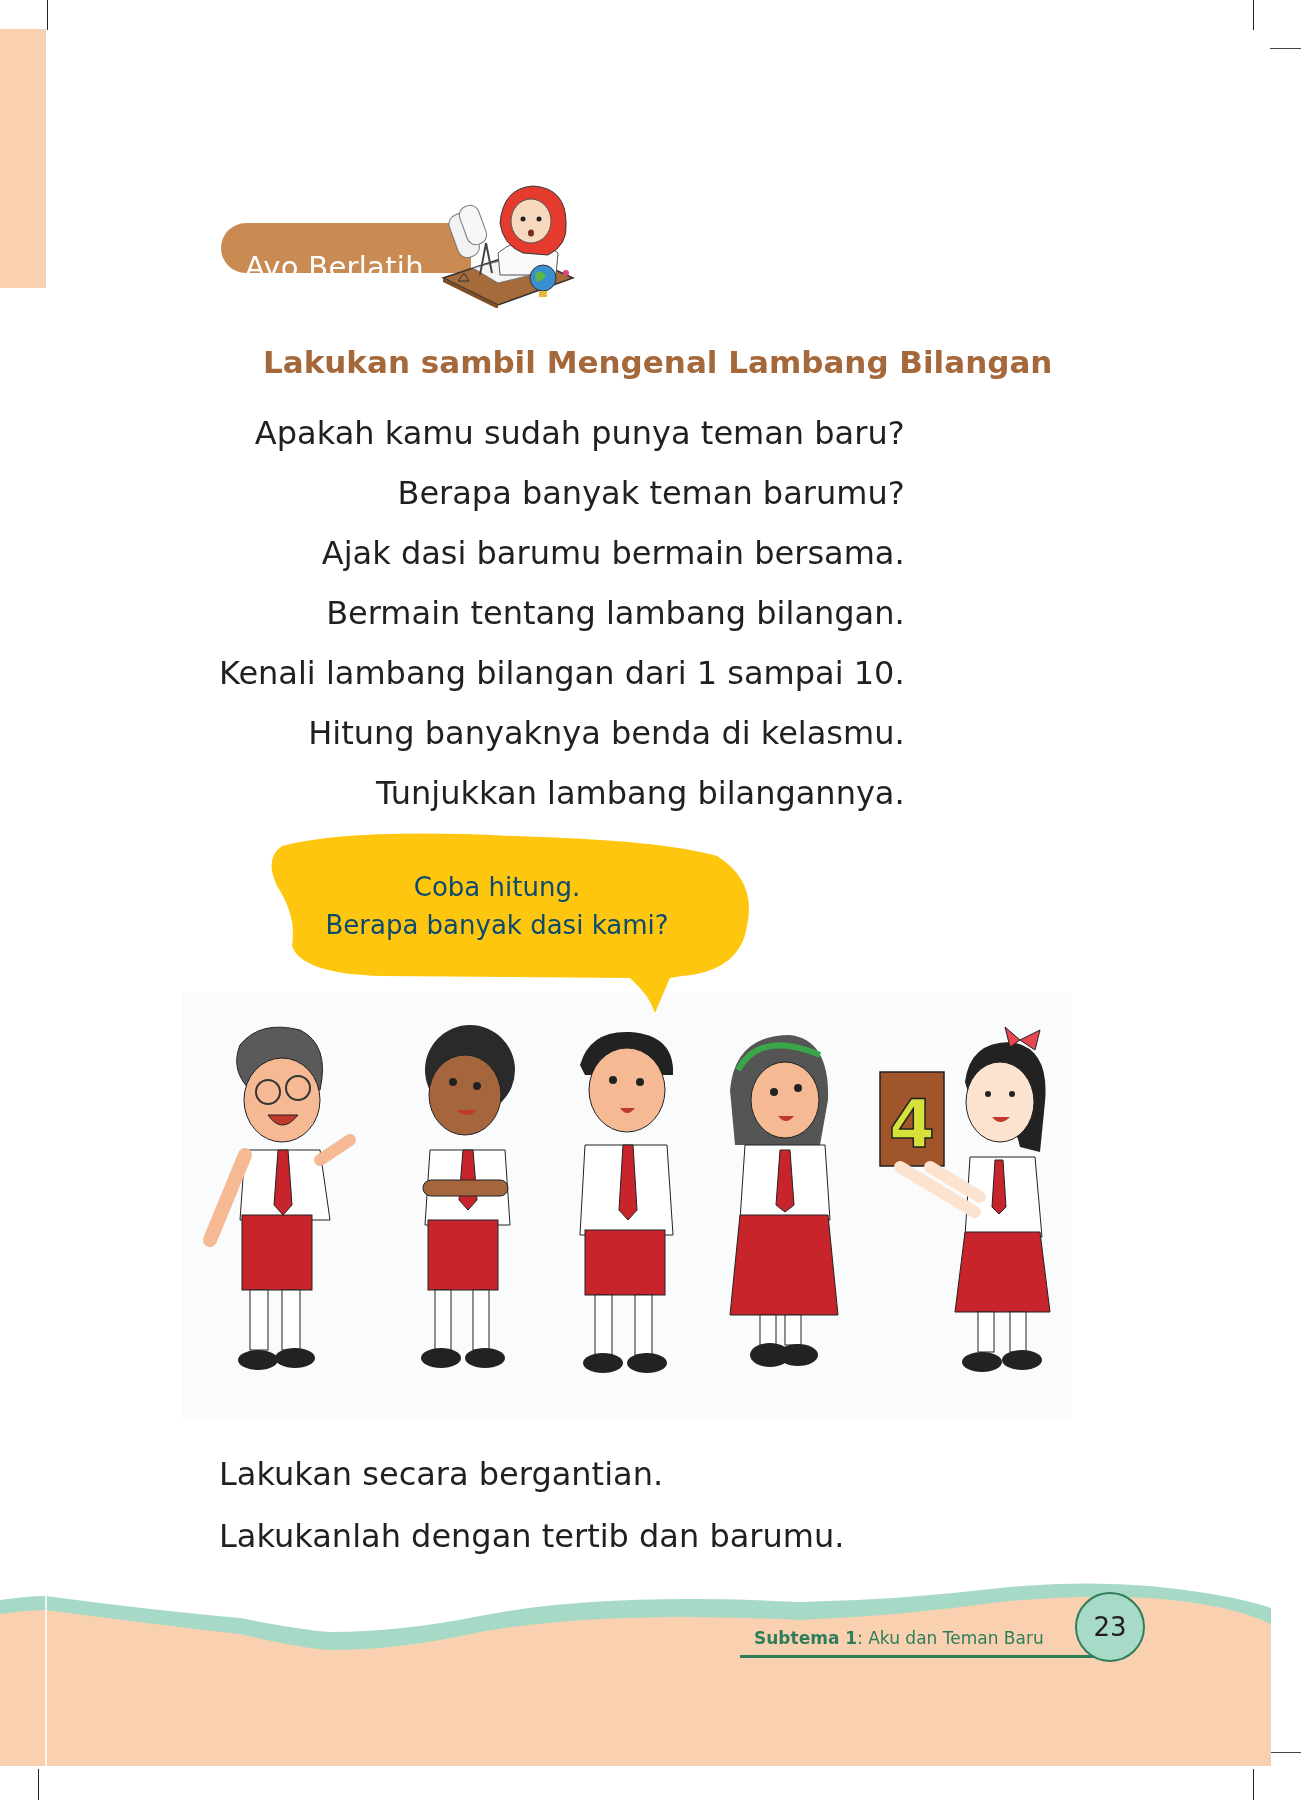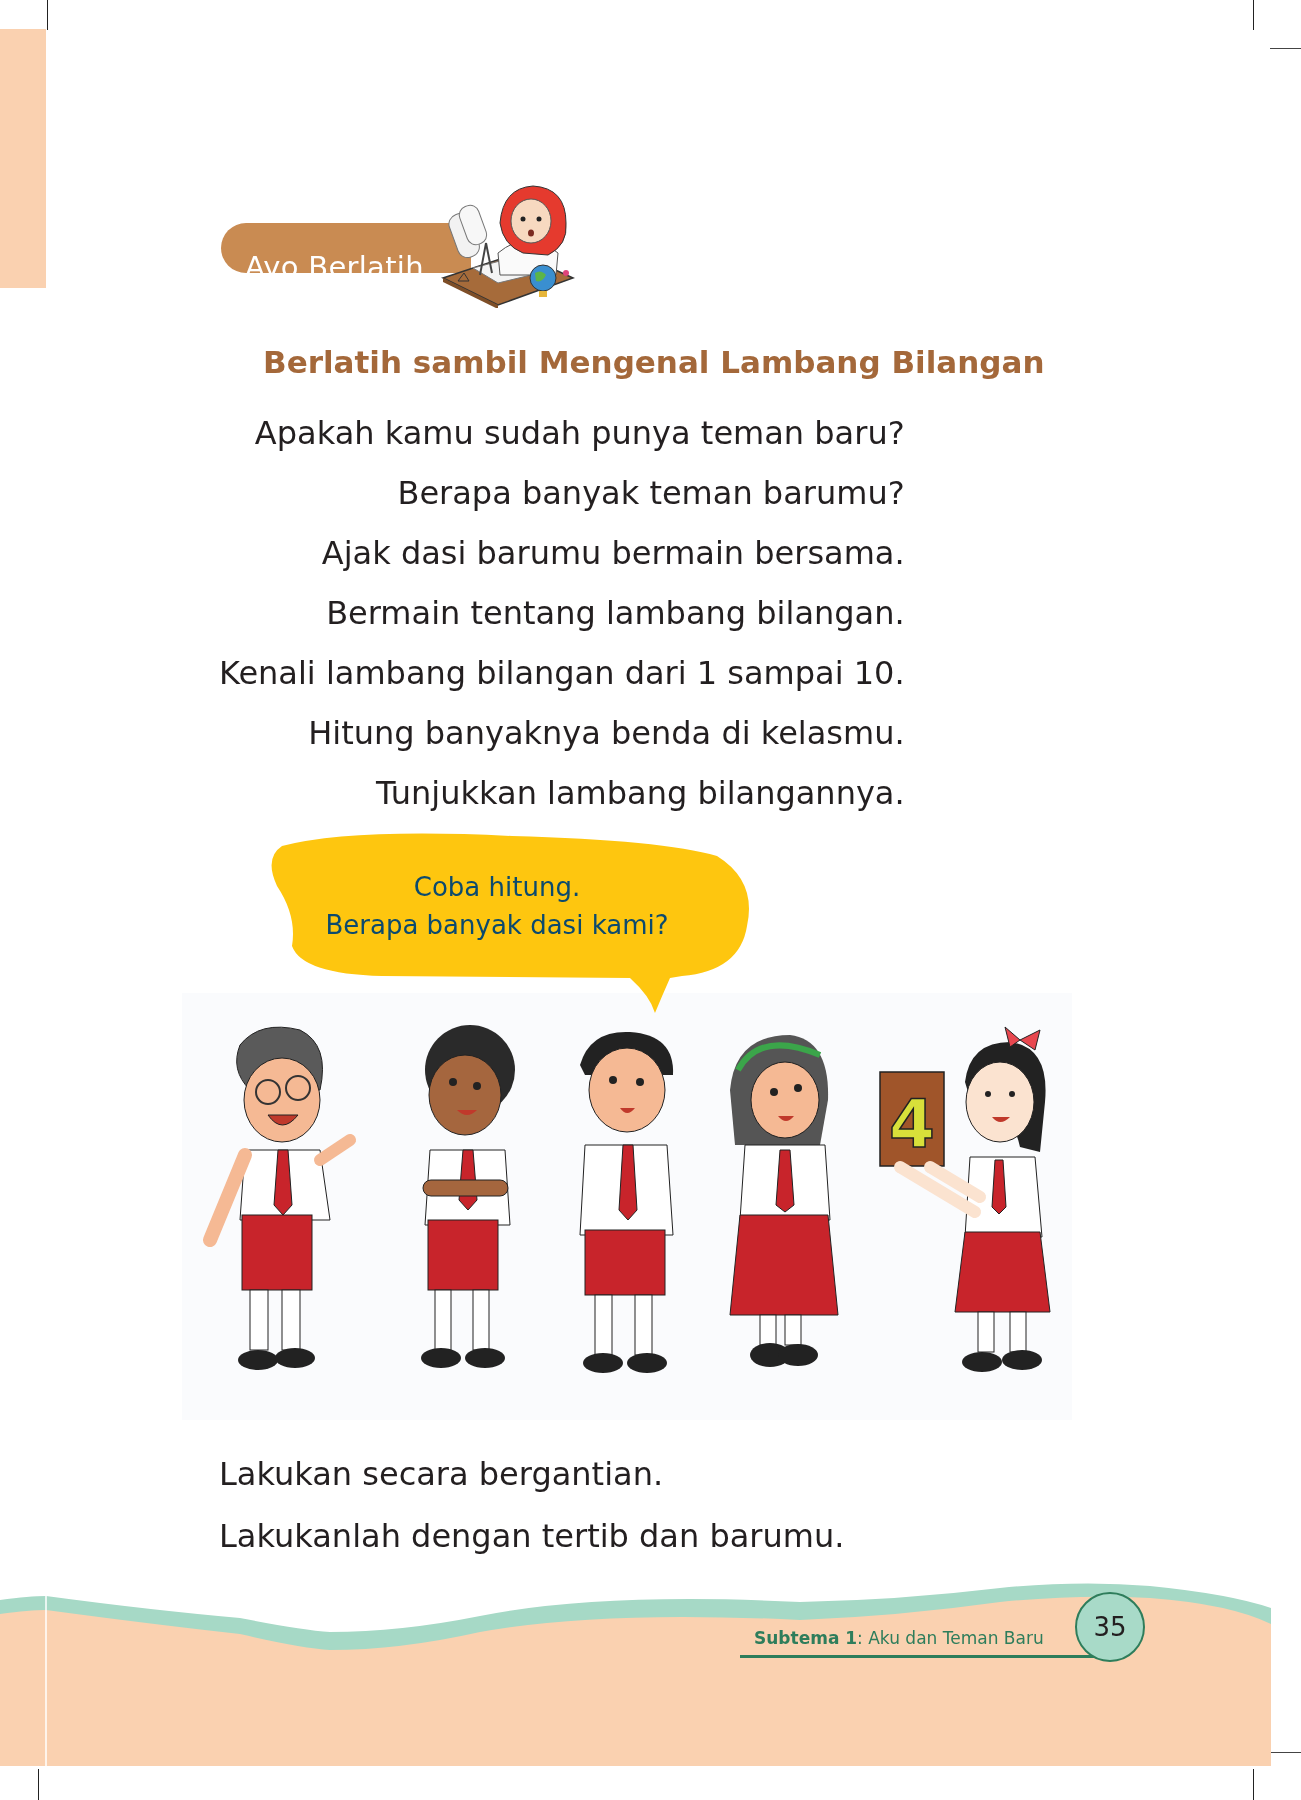--- a/index.html
+++ b/index.html
@@ -70,21 +70,21 @@
   <circle cx="105" cy="95" r="13" fill="#3A8FD0" stroke="#333"></circle>
   <path d="M97,90 Q103,86 108,92 Q104,100 98,98 Z" fill="#5CB548"></path>
   <rect x="101" y="108" width="8" height="6" fill="#E7B63A"></rect>
 
   <line x1="48" y1="60" x2="42" y2="92" stroke="#444" stroke-width="2"></line>
   <line x1="48" y1="60" x2="54" y2="90" stroke="#444" stroke-width="2"></line>
   <polygon points="20,98 26,90 31,98" fill="none" stroke="#333"></polygon>
   <circle cx="128" cy="90" r="3" fill="#E0447A"></circle>
 </svg>
 
-<div class="title">Berlatih sambil Mengenal Lambang Bilangan</div>
+<div class="title">Lakukan sambil Mengenal Lambang Bilangan</div>
 <div class="body-lines">
   <div>Apakah kamu sudah punya teman baru?</div>
   <div>Berapa banyak teman barumu?</div>
   <div>Ajak dasi barumu bermain bersama.</div>
   <div>Bermain tentang lambang bilangan.</div>
   <div>Kenali lambang bilangan dari 1 sampai 10.</div>
   <div>Hitung banyaknya benda di kelasmu.</div>
   <div>Tunjukkan lambang bilangannya.</div>
 </div>
 
@@ -187,13 +187,13 @@
   <div>Lakukanlah dengan tertib dan barumu.</div>
 </div>
 
 <svg class="footer-wave" viewBox="0 0 1301 200" preserveAspectRatio="none">
   <path d="M0,20 Q30,16 46,16 Q150,30 240,38 Q300,50 330,52 Q400,52 480,36 Q600,12 800,22 Q900,20 1000,8 Q1080,0 1150,6 Q1230,14 1271,28 L1271,186 L0,186 Z" fill="#A6D9C6"></path>
   <path d="M0,34 Q30,30 46,30 Q150,44 240,54 Q300,68 330,70 Q400,70 480,52 Q600,30 800,40 Q900,36 1000,22 Q1080,14 1150,18 Q1230,24 1271,44 L1271,186 L0,186 Z" fill="#FAD1B0"></path>
   <line x1="46" y1="10" x2="46" y2="186" stroke="#ffffff" stroke-width="1.5"></line>
 </svg>
 <div class="footer-sub"><b>Subtema 1</b><span>: Aku dan Teman Baru</span></div>
 <div class="footer-line"></div>
-<div class="page-circle">35</div>
+<div class="page-circle">23</div>
 
 </body></html>

